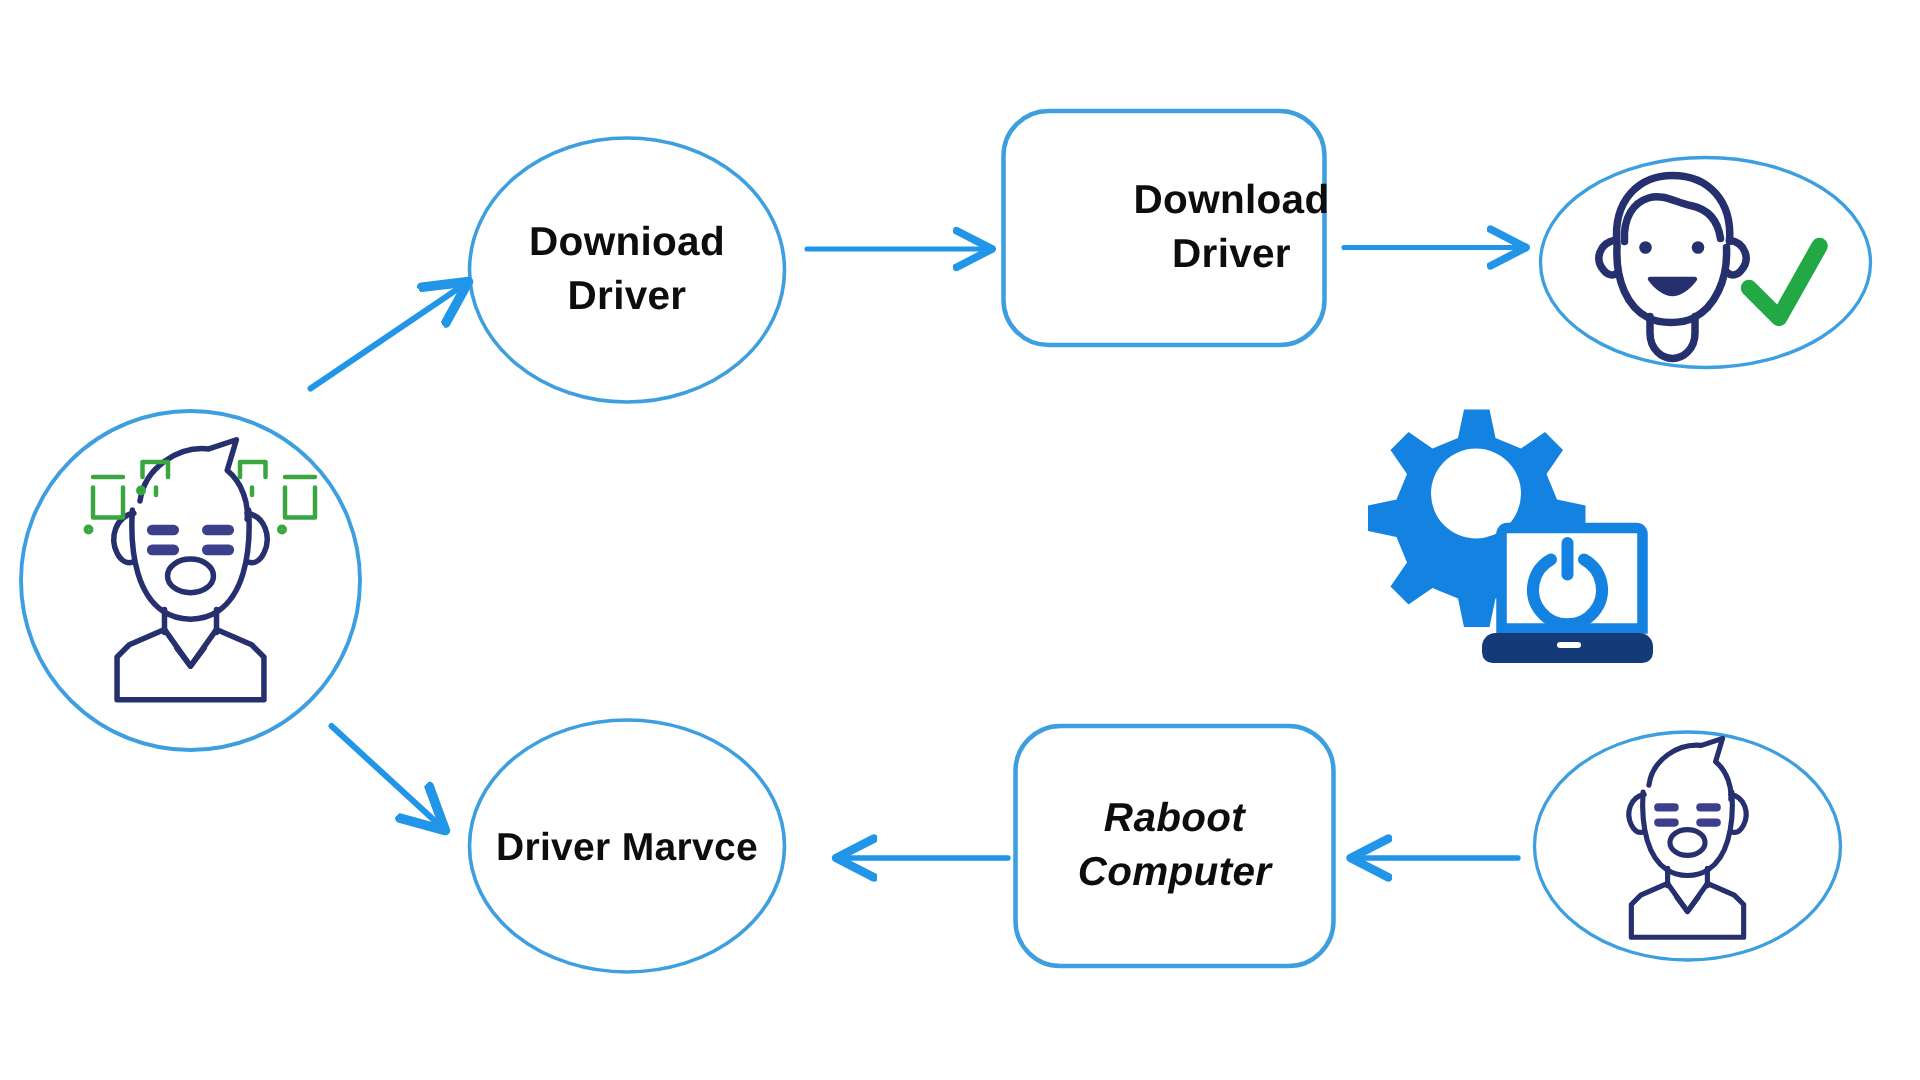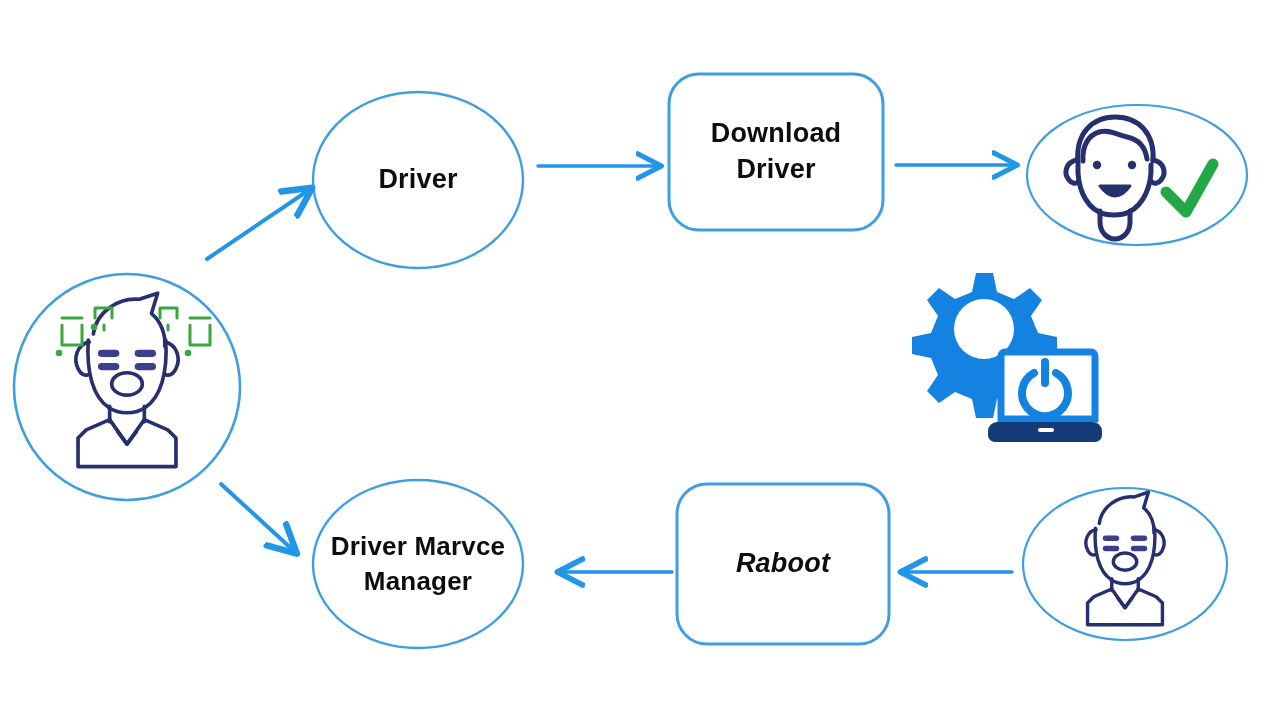--- a/index.html
+++ b/index.html
@@ -161,30 +161,31 @@
       <path d="M1002,352 h90 v70 h-90 z" fill="#ffffff"></path>
       <path d="M1005,352 h86 a4,4 0 0 1 4,4 v63 h-94 v-63 a4,4 0 0 1 4,-4 z" fill="none" stroke="#1482e0" stroke-width="7"></path>
       <path d="M1034,373 a23,23 0 1 0 22,0" fill="none" stroke="#1482e0" stroke-width="8" stroke-linecap="round"></path>
       <line x1="1045" y1="362" x2="1045" y2="383" stroke="#1482e0" stroke-width="8" stroke-linecap="round"></line>
       <path d="M997,422 h96 a9,9 0 0 1 9,9 v4 a7,7 0 0 1 -7,7 h-100 a7,7 0 0 1 -7,-7 v-4 a9,9 0 0 1 9,-9 z" fill="#143a78"></path>
       <rect x="1038" y="428" width="16" height="4" rx="2" fill="#ffffff"></rect>
     </g>
   </svg>
 
   <div class="node-label" style="left:313px; top:130px; width:210px; height:100px;">
+    <span>Downioad</span>
     <span>Driver</span>
   </div>
 
-  <div class="node-label" style="left:669px; top:102px; width:214px; height:100px;">
+  <div class="node-label" style="left:669px; top:102px; width:214px; height:100px;padding-left:45px;">
     <span>Download</span>
     <span>Driver</span>
   </div>
 
   <div class="node-label" style="left:310px; top:514px; width:216px; height:100px; font-size:26px;">
     <span>Driver Marvce</span>
-    <span>Manager</span>
   </div>
 
   <div class="node-label" style="left:677px; top:514px; width:212px; height:100px;font-style:italic;">
     <span>Raboot</span>
+    <span>Computer</span>
   </div>
 
 </div>
 
 </body></html>

